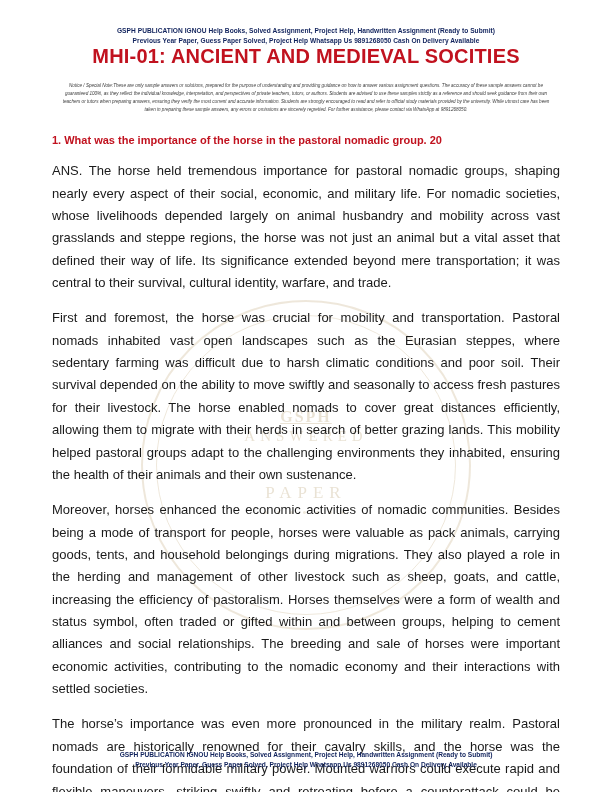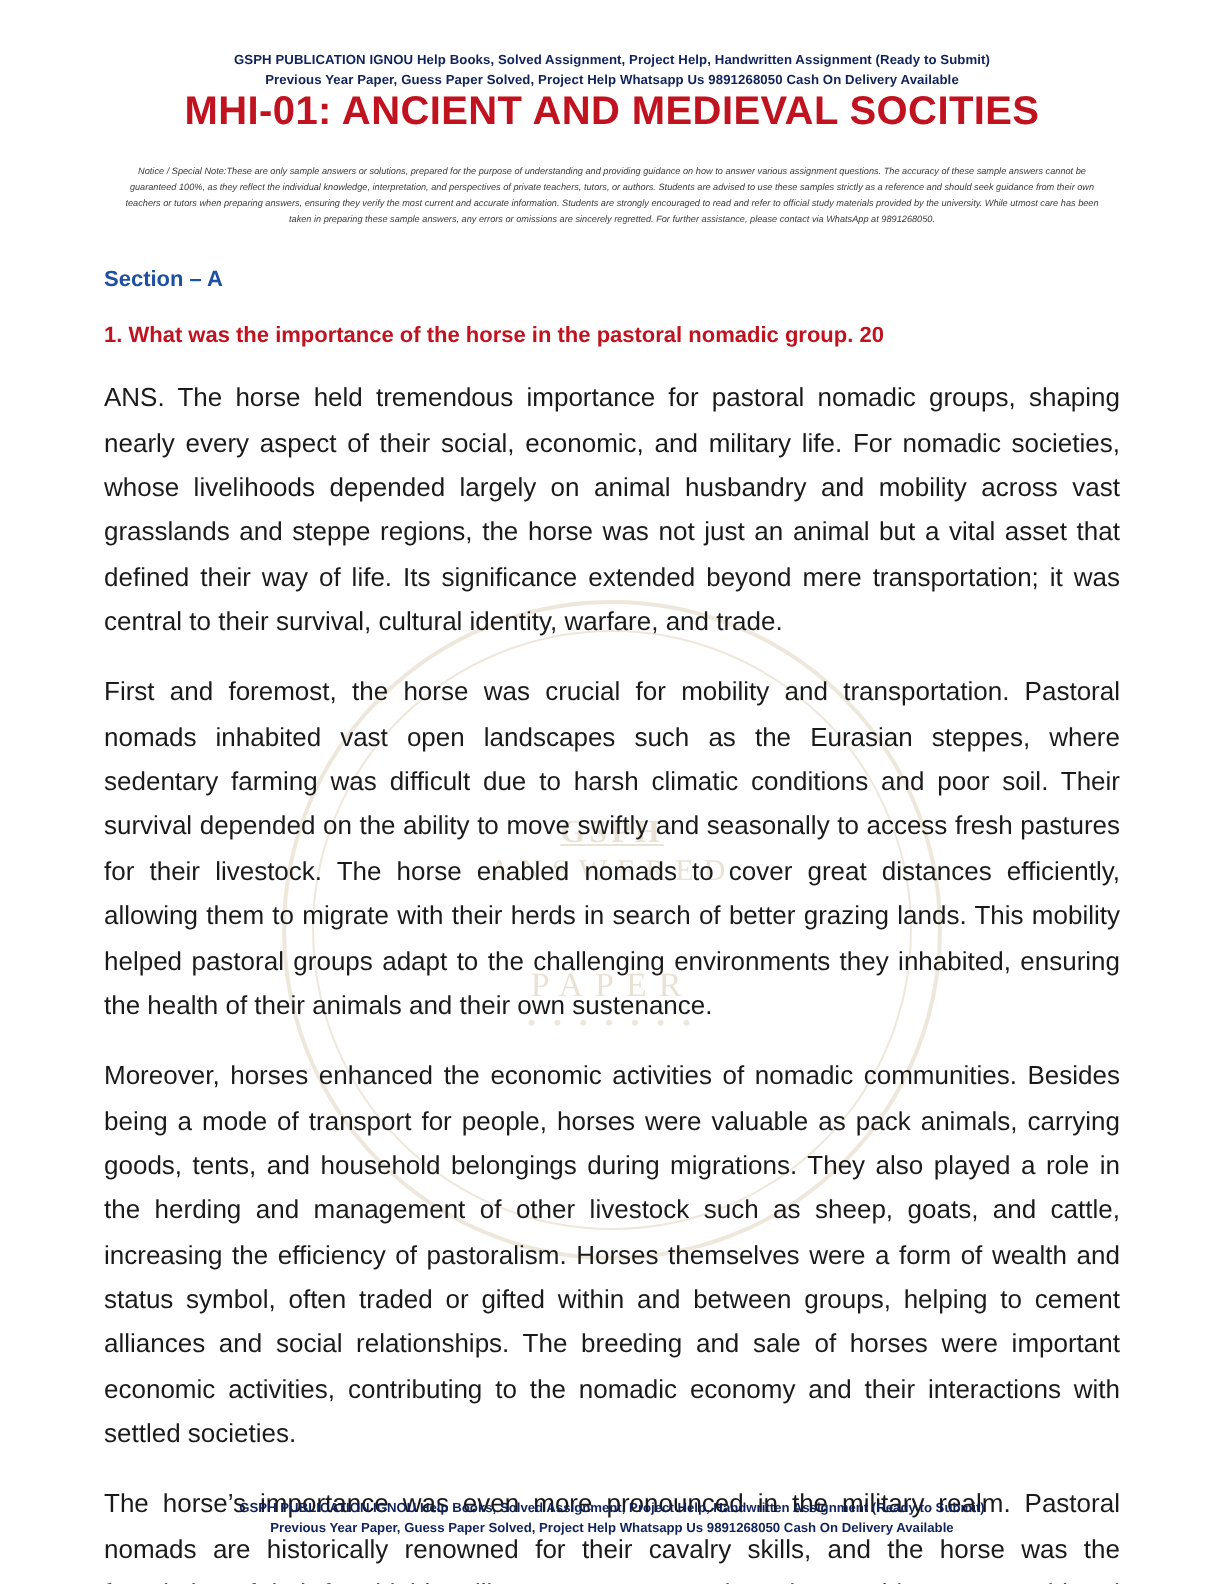--- a/index.html
+++ b/index.html
@@ -172,21 +172,20 @@
 
   <div class="content">
 
     <div class="header-line">GSPH PUBLICATION IGNOU Help Books, Solved Assignment, Project Help, Handwritten Assignment (Ready to Submit)</div>
     <div class="header-line">Previous Year Paper, Guess Paper Solved, Project Help Whatsapp Us 9891268050 Cash On Delivery Available</div>
 
     <div class="doc-title">MHI-01: ANCIENT AND MEDIEVAL SOCITIES</div>
 
     <div class="notice">Notice / Special Note:These are only sample answers or solutions, prepared for the purpose of understanding and providing guidance on how to answer various assignment questions. The accuracy of these sample answers cannot be guaranteed 100%, as they reflect the individual knowledge, interpretation, and perspectives of private teachers, tutors, or authors. Students are advised to use these samples strictly as a reference and should seek guidance from their own teachers or tutors when preparing answers, ensuring they verify the most current and accurate information. Students are strongly encouraged to read and refer to official study materials provided by the university. While utmost care has been taken in preparing these sample answers, any errors or omissions are sincerely regretted. For further assistance, please contact via WhatsApp at 9891268050.</div>
 
-    <div class="section-head">Section – A</div>
 
     <div class="question">1. What was the importance of the horse in the pastoral nomadic group. 20</div>
 
     <div>
       <p class="body"><span>ANS. The horse held tremendous importance for pastoral nomadic groups, shaping nearly every aspect of their social, economic, and military life. For nomadic societies, whose livelihoods depended largely on animal husbandry and mobility across vast grasslands and steppe regions, the horse was not just an animal but a vital asset that defined their way of life. Its significance extended beyond mere transportation; it was central to their survival, cultural identity, warfare, and trade.</span></p>
       <p class="body"><span>First and foremost, the horse was crucial for </span><b>mobility and transportation</b><span>. Pastoral nomads inhabited vast open landscapes such as the Eurasian steppes, where sedentary farming was difficult due to harsh climatic conditions and poor soil. Their survival depended on the ability to move swiftly and seasonally to access fresh pastures for their livestock. The horse enabled nomads to cover great distances efficiently, allowing them to migrate with their herds in search of better grazing lands. This mobility helped pastoral groups adapt to the challenging environments they inhabited, ensuring the health of their animals and their own sustenance.</span></p>
       <p class="body"><span>Moreover, horses enhanced the </span><b>economic activities</b><span> of nomadic communities. Besides being a mode of transport for people, horses were valuable as pack animals, carrying goods, tents, and household belongings during migrations. They also played a role in the herding and management of other livestock such as sheep, goats, and cattle, increasing the efficiency of pastoralism. Horses themselves were a form of wealth and status symbol, often traded or gifted within and between groups, helping to cement alliances and social relationships. The breeding and sale of horses were important economic activities, contributing to the nomadic economy and their interactions with settled societies.</span></p>
       <p class="body"><span>The horse’s importance was even more pronounced in the </span><b>military realm</b><span>. Pastoral nomads are historically renowned for their cavalry skills, and the horse was the foundation of their formidable military power. Mounted warriors could execute rapid and flexible maneuvers, striking swiftly and retreating before a counterattack could be organized. This mobility gave nomadic armies a decisive advantage over sedentary</span></p>
     </div>
 

